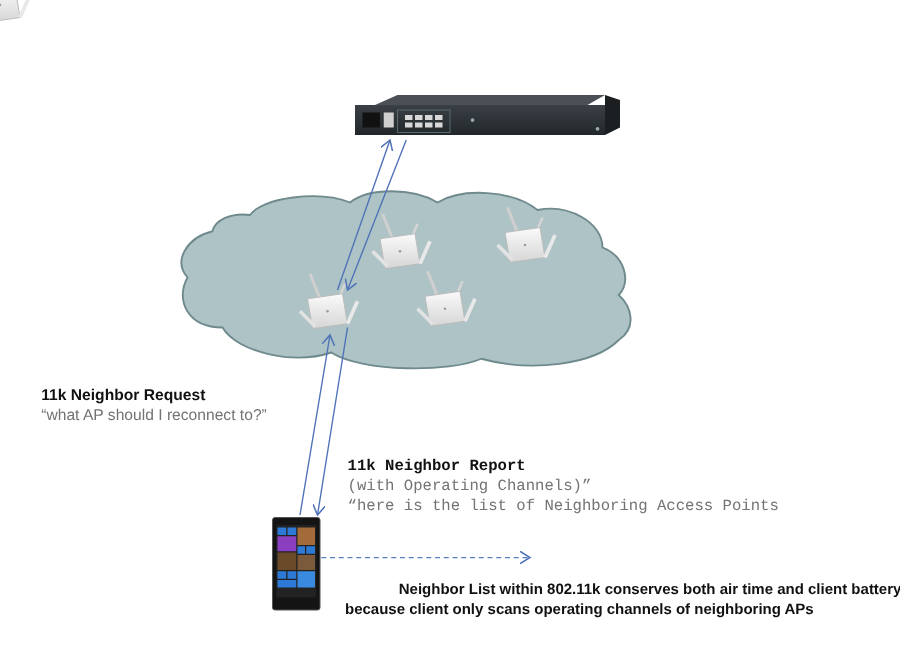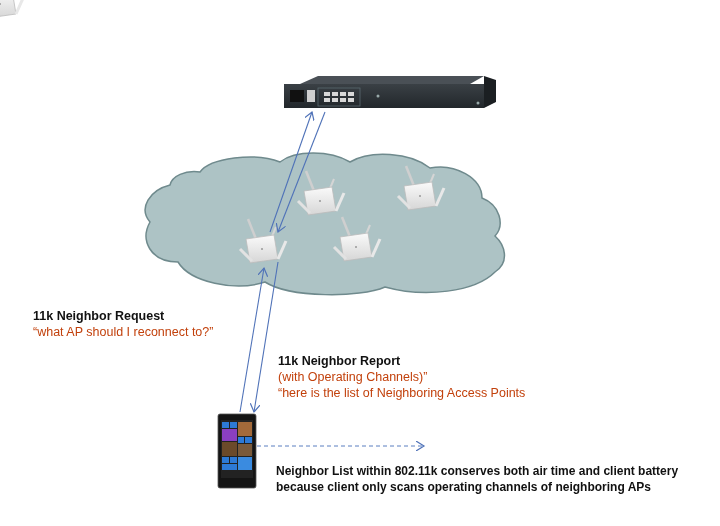--- a/index.html
+++ b/index.html
@@ -1,20 +1,20 @@
 <!DOCTYPE html>
 <html><head>
   <meta charset="utf-8">
   <style>
     html, body { margin: 0; padding: 0; background: #ffffff; }
     body { width: 720px; height: 526px; position: relative; overflow: hidden;
            font-family: "Liberation Sans", sans-serif; color: #111; }
     .abs { position: absolute; }
     .label-bold { font-weight: bold; font-size: 12.5px; line-height: 16px; white-space: nowrap; }
-    .label-reg { font-size: 12.5px; line-height: 16px; white-space: nowrap; color: #c2410c; }
+    .label-reg { font-size: 12.5px; line-height: 16px; white-space: nowrap; color: #737373; }
     svg { position: absolute; left: 0; top: 0; }
   </style>
 </head>
 <body>
 
 <svg width="720" height="526" viewBox="0 0 720 526">
   <defs>
     <marker id="ah" markerWidth="10" markerHeight="10" refX="8" refY="5" orient="auto" markerUnits="userSpaceOnUse">
       <path d="M0,0 L8,5 L0,10" fill="none" stroke="#4f72b8" stroke-width="1.2"></path>
     </marker>
@@ -103,22 +103,22 @@
     <rect x="238" y="457" width="14" height="13" fill="#3a8be0"></rect>
     <rect x="222" y="464" width="15" height="6" fill="#2d7ad6"></rect>
   </g>
 </svg>
 
 <div class="abs" style="left:33px; top:308px;">
   <div class="label-bold">11k Neighbor Request</div>
   <div class="label-reg">“what AP should I reconnect to?”</div>
 </div>
 
-<div class="abs" style="left:278px; top:353px;">
+<div class="abs" style="left:278px; top:365px;font-family:Liberation Mono, monospace;">
   <div class="label-bold">11k Neighbor Report</div>
   <div class="label-reg">(with Operating Channels)”</div>
   <div class="label-reg">“here is the list of Neighboring Access Points</div>
 </div>
 
 <div class="abs" style="left:276px; top:463px;">
-  <div class="label-bold" style="font-size:12px;">Neighbor List within 802.11k  conserves both air time and client battery</div>
+  <div class="label-bold" style="font-size:12px;margin-left:43px;">Neighbor List within 802.11k  conserves both air time and client battery</div>
   <div class="label-bold" style="font-size:12px;">because client only scans operating channels of neighboring APs</div>
 </div>
 
 </body></html>

